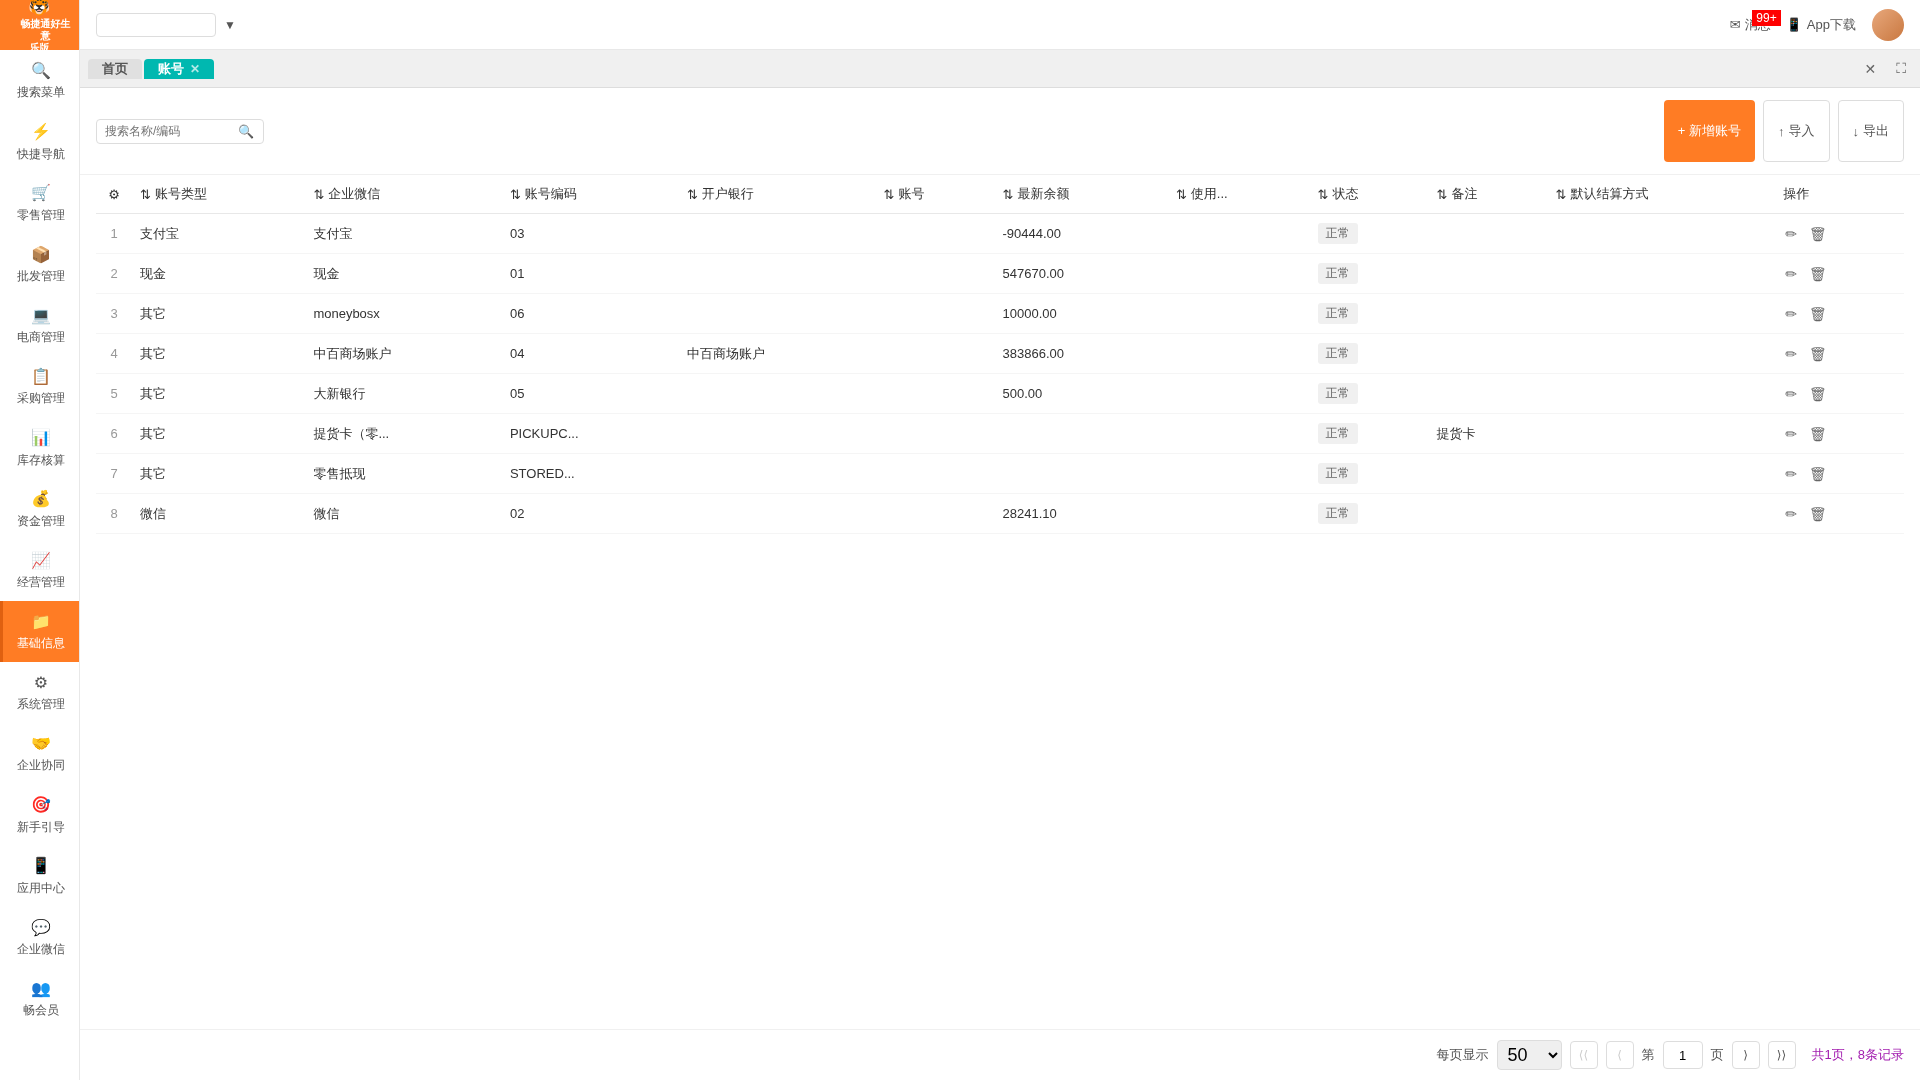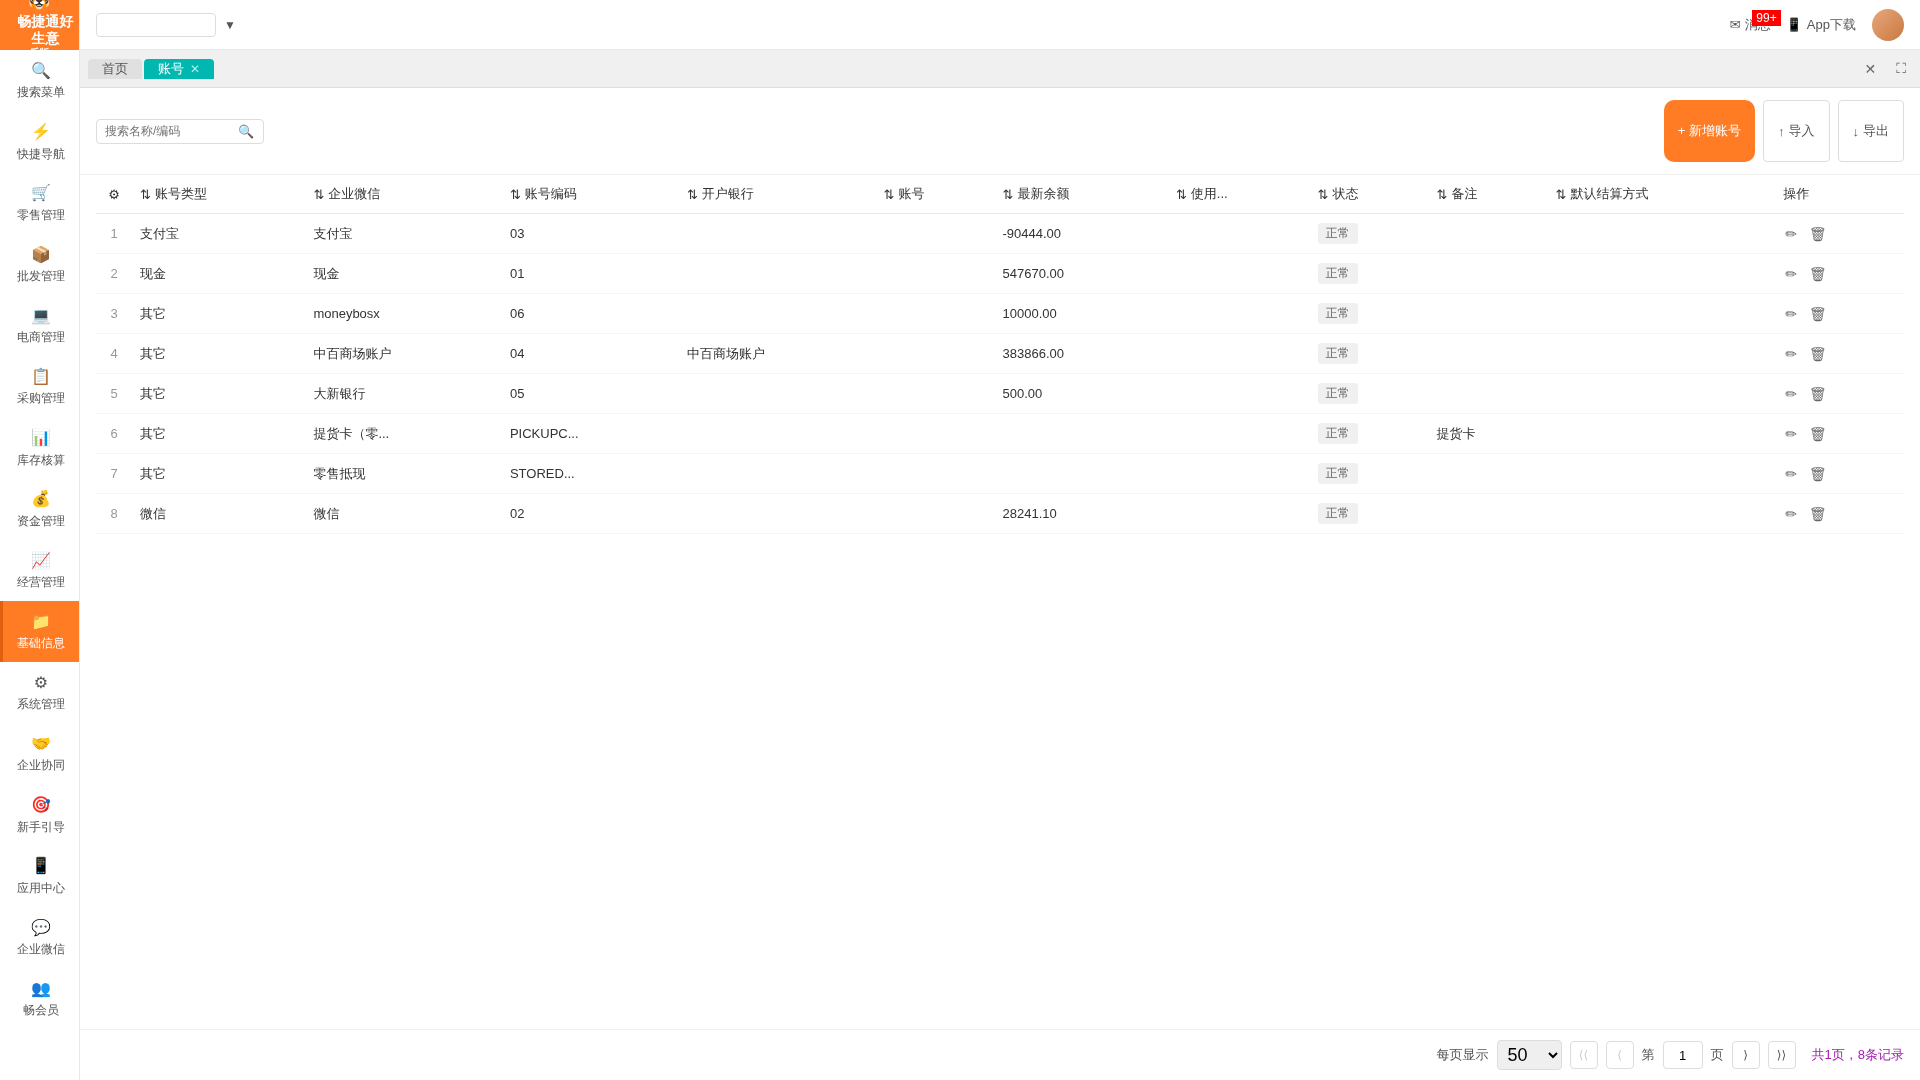--- a/index.html
+++ b/index.html
@@ -148,20 +148,21 @@
       height: 20px;
       padding: 0 14px;
       display: flex;
       align-items: center;
       gap: 6px;
       cursor: pointer;
       border-radius: 4px 4px 0 0;
       font-size: 13px;
       color: #555;
       background: #e0e0e0;
+      font-weight: bold;
     }
     .tab.active {
       background: #00b8b0;
       color: white;
     }
     .tab-close {
       font-size: 12px;
       cursor: pointer;
       opacity: 0.7;
     }
@@ -215,21 +216,21 @@
     }
     .toolbar-right {
       margin-left: auto;
       display: flex;
       gap: 8px;
     }
     .btn-primary {
       background: #ff7c24;
       color: white;
       border: none;
-      border-radius: 10px;
+      border-radius: 4px;
       padding: 22px 14px;
       cursor: pointer;
       font-size: 13px;
       display: flex;
       align-items: center;
       gap: 4px;
     }
     .btn-outline {
       background: white;
       color: #555;
@@ -351,21 +352,21 @@
     }
     .total-info { color: #a21caf; margin-left: 8px; }
   </style>
 </head>
 <body>
 
 <div class="sidebar">
   <div class="sidebar-logo">
     <div>
       <div class="logo-icon">🐯</div>
-      <div style="font-size:14px;margin-left:12px;">畅捷通好生意</div>
+      <div style="font-size:10px;margin-left:12px;">畅捷通好生意</div>
       <div style="font-size:10px;">乐版</div>
     </div>
   </div>
   <div id="sidebar-items-container">
       <div class="sidebar-item">
         <span class="s-icon">🔍</span>
         <span>搜索菜单</span>
       </div>
       <div class="sidebar-item">
         <span class="s-icon">⚡</span>

